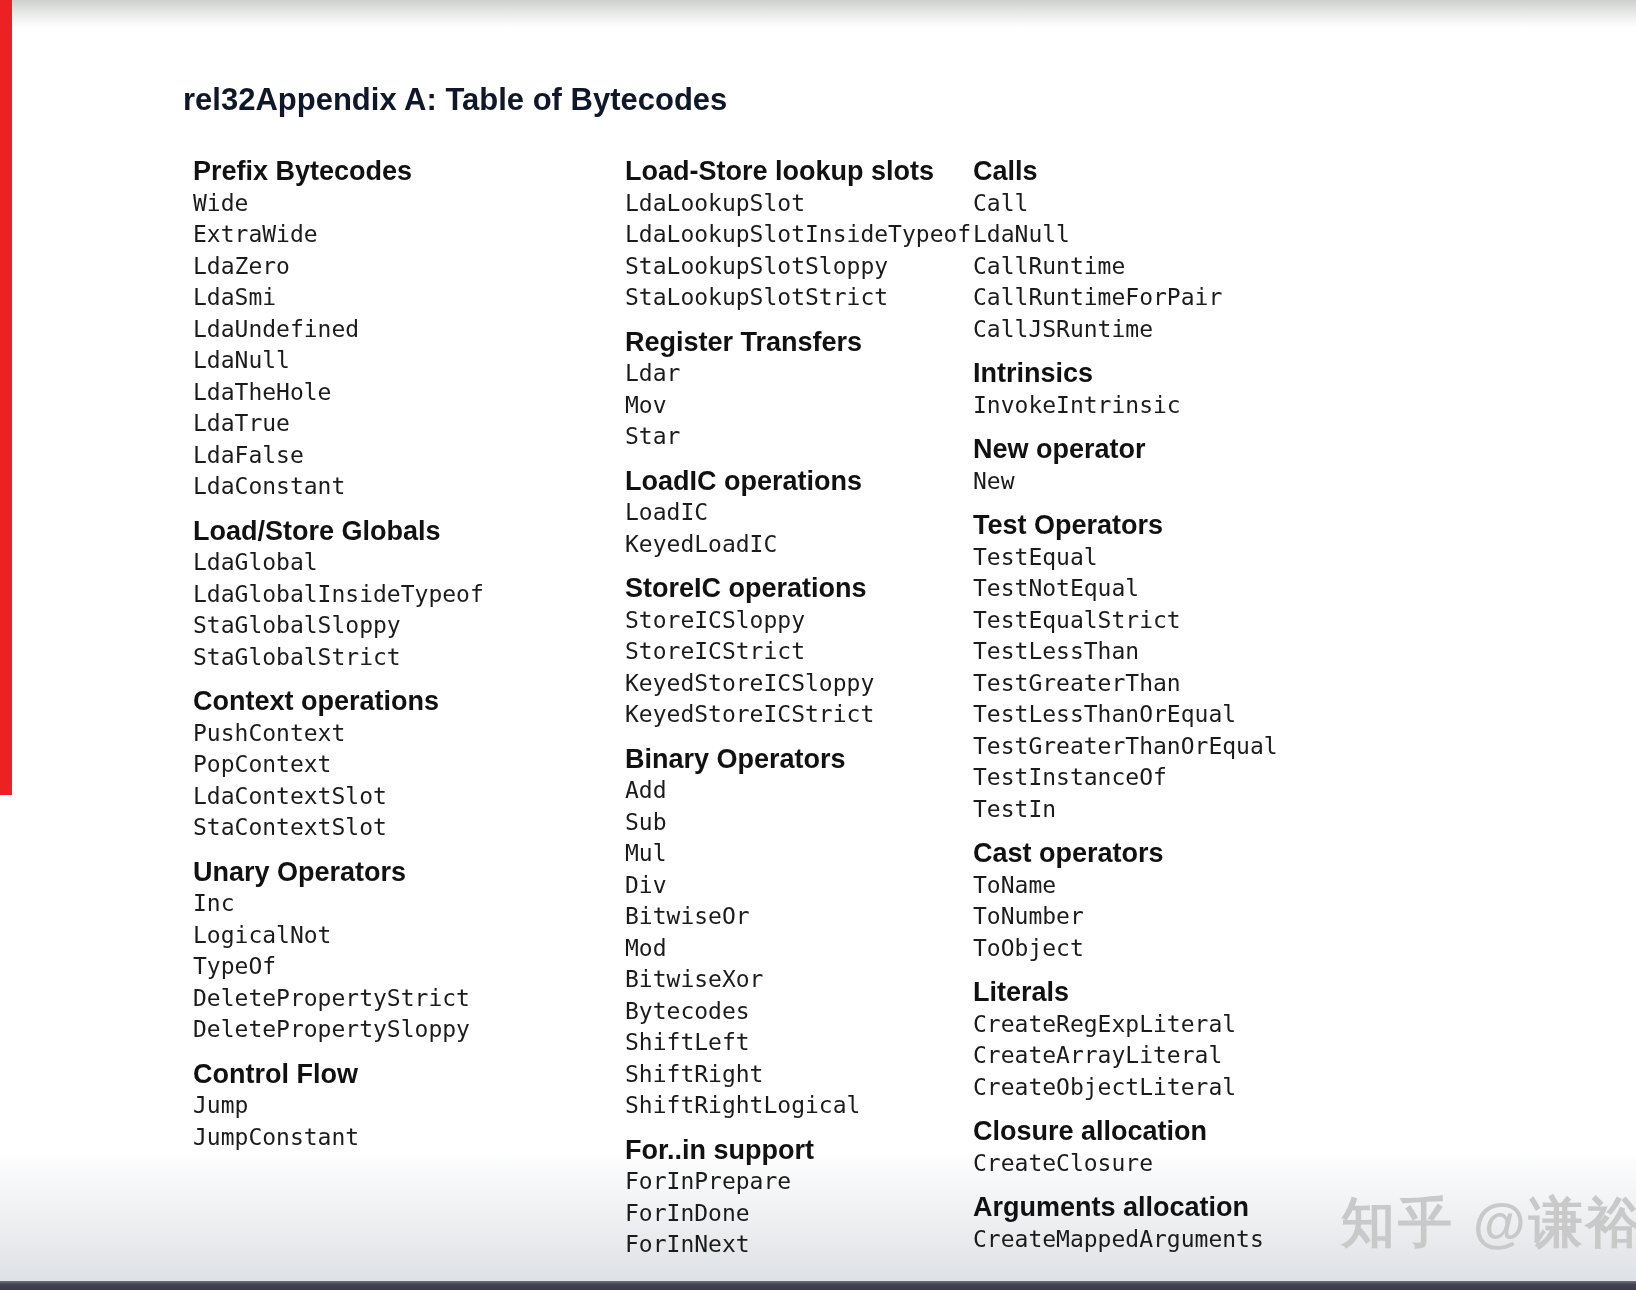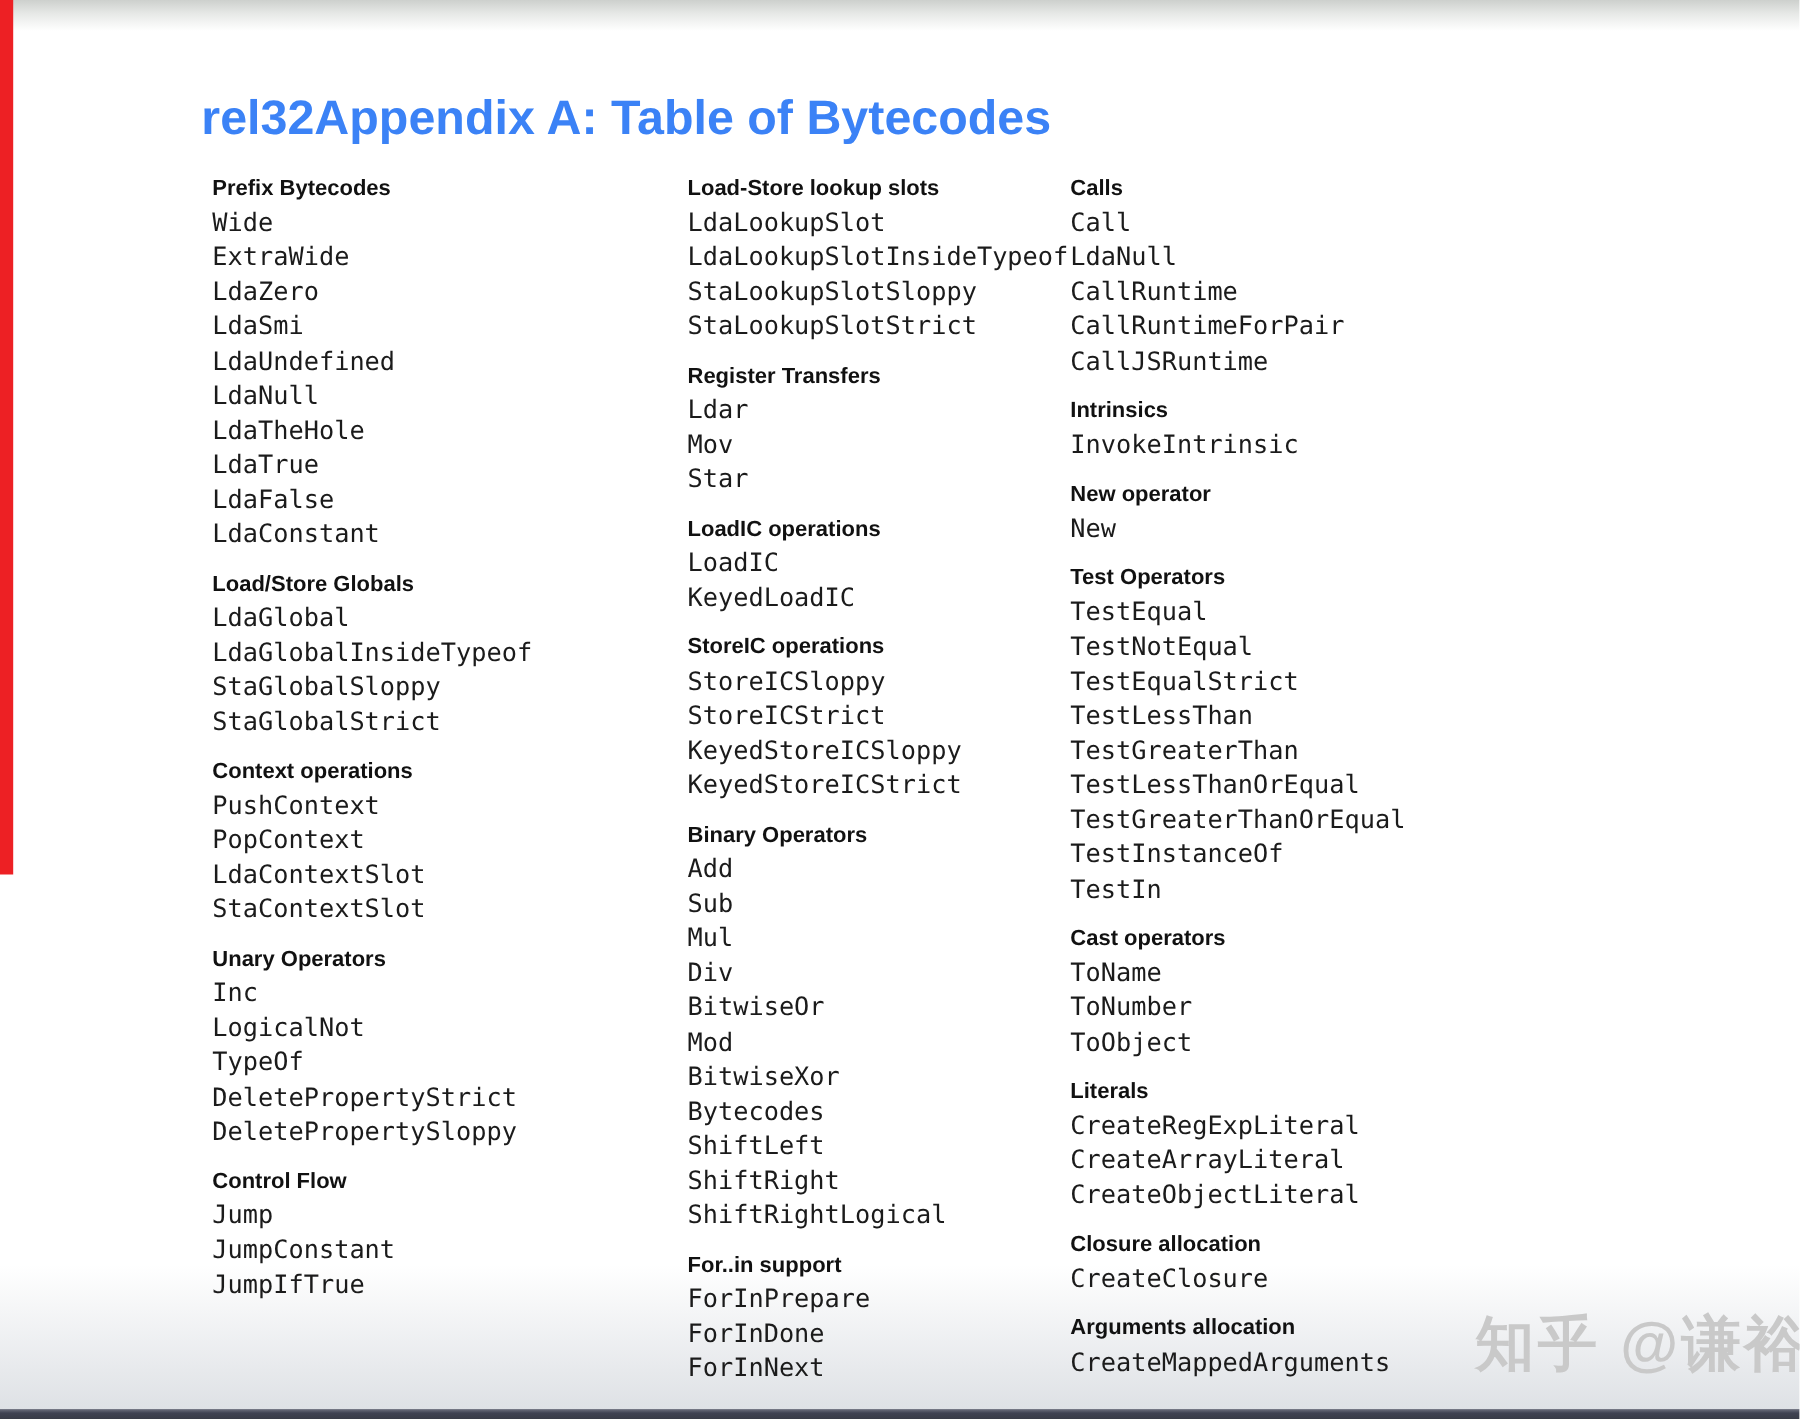--- a/index.html
+++ b/index.html
@@ -24,38 +24,38 @@
     position: absolute;
     left: 0; top: 0;
     width: 12px; height: 795px;
     background: #ed2024;
   }
   .page-title {
     position: absolute;
     left: 183px; top: 54px;
     font-family: "Liberation Sans", sans-serif;
     font-weight: bold;
-    font-size: 44px;
+    font-size: 31px;
     line-height: 50px;
-    color: #3b82f6;
+    color: #0f172a;
     white-space: nowrap;
     letter-spacing: 0px;
   }
   .col {
     position: absolute;
     top: 156px;
     white-space: nowrap;
   }
   .col-1 { left: 193px; width: 430px; }
   .col-2 { left: 625px; width: 398px; }
   .col-3 { left: 973px; width: 590px; }
   .sec-h {
     font-family: "Liberation Sans", sans-serif;
     font-weight: bold;
-    font-size: 20px;
+    font-size: 27px;
     line-height: 31.5px;
     color: #111111;
     margin-top: 13px;
   }
   .col > .sec-h:first-child { margin-top: 0; }
   .bc {
     font-family: "DejaVu Sans Mono", monospace;
     font-size: 23px;
     line-height: 31.5px;
     color: #1b1b1b;
@@ -121,21 +121,20 @@
     <div class="bc">StaContextSlot</div>
     <div class="sec-h">Unary Operators</div>
     <div class="bc">Inc</div>
     <div class="bc">LogicalNot</div>
     <div class="bc">TypeOf</div>
     <div class="bc">DeletePropertyStrict</div>
     <div class="bc">DeletePropertySloppy</div>
     <div class="sec-h">Control Flow</div>
     <div class="bc">Jump</div>
     <div class="bc">JumpConstant</div>
-    <div class="bc">JumpIfTrue</div>
   </div>
 <div class="col col-2">
     <div class="sec-h">Load-Store lookup slots</div>
     <div class="bc">LdaLookupSlot</div>
     <div class="bc">LdaLookupSlotInsideTypeof</div>
     <div class="bc">StaLookupSlotSloppy</div>
     <div class="bc">StaLookupSlotStrict</div>
     <div class="sec-h">Register Transfers</div>
     <div class="bc">Ldar</div>
     <div class="bc">Mov</div>

